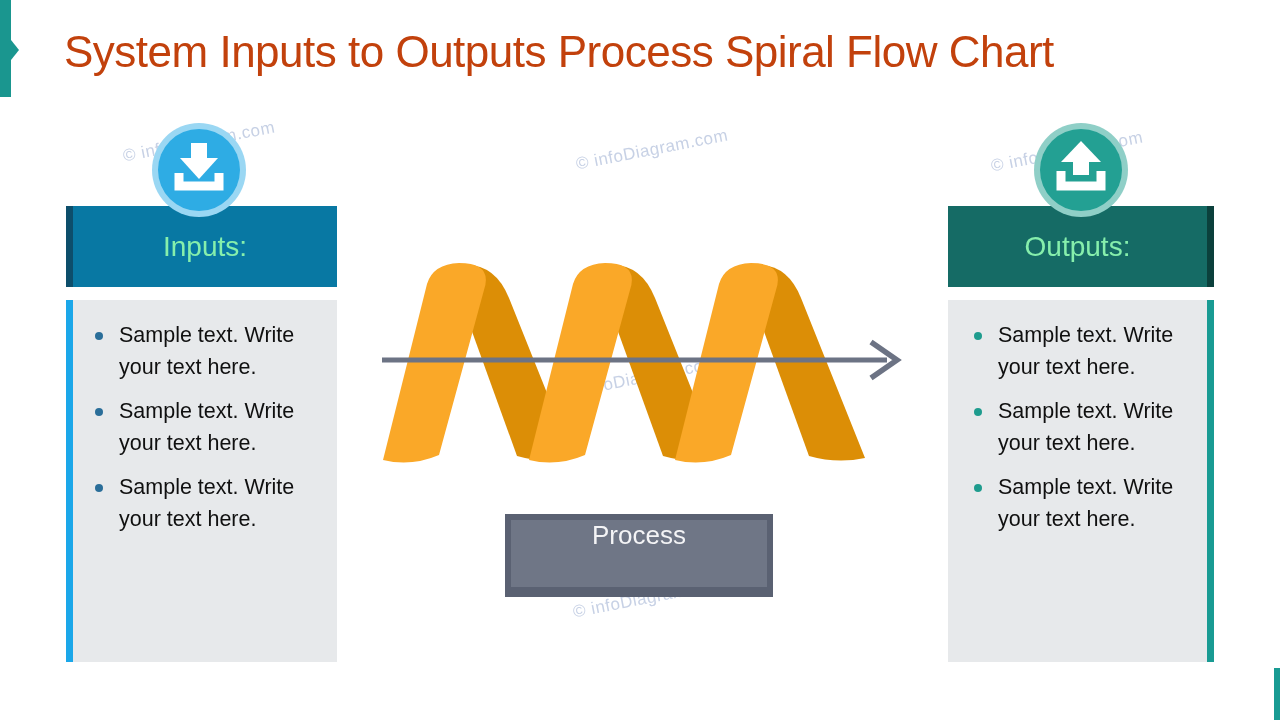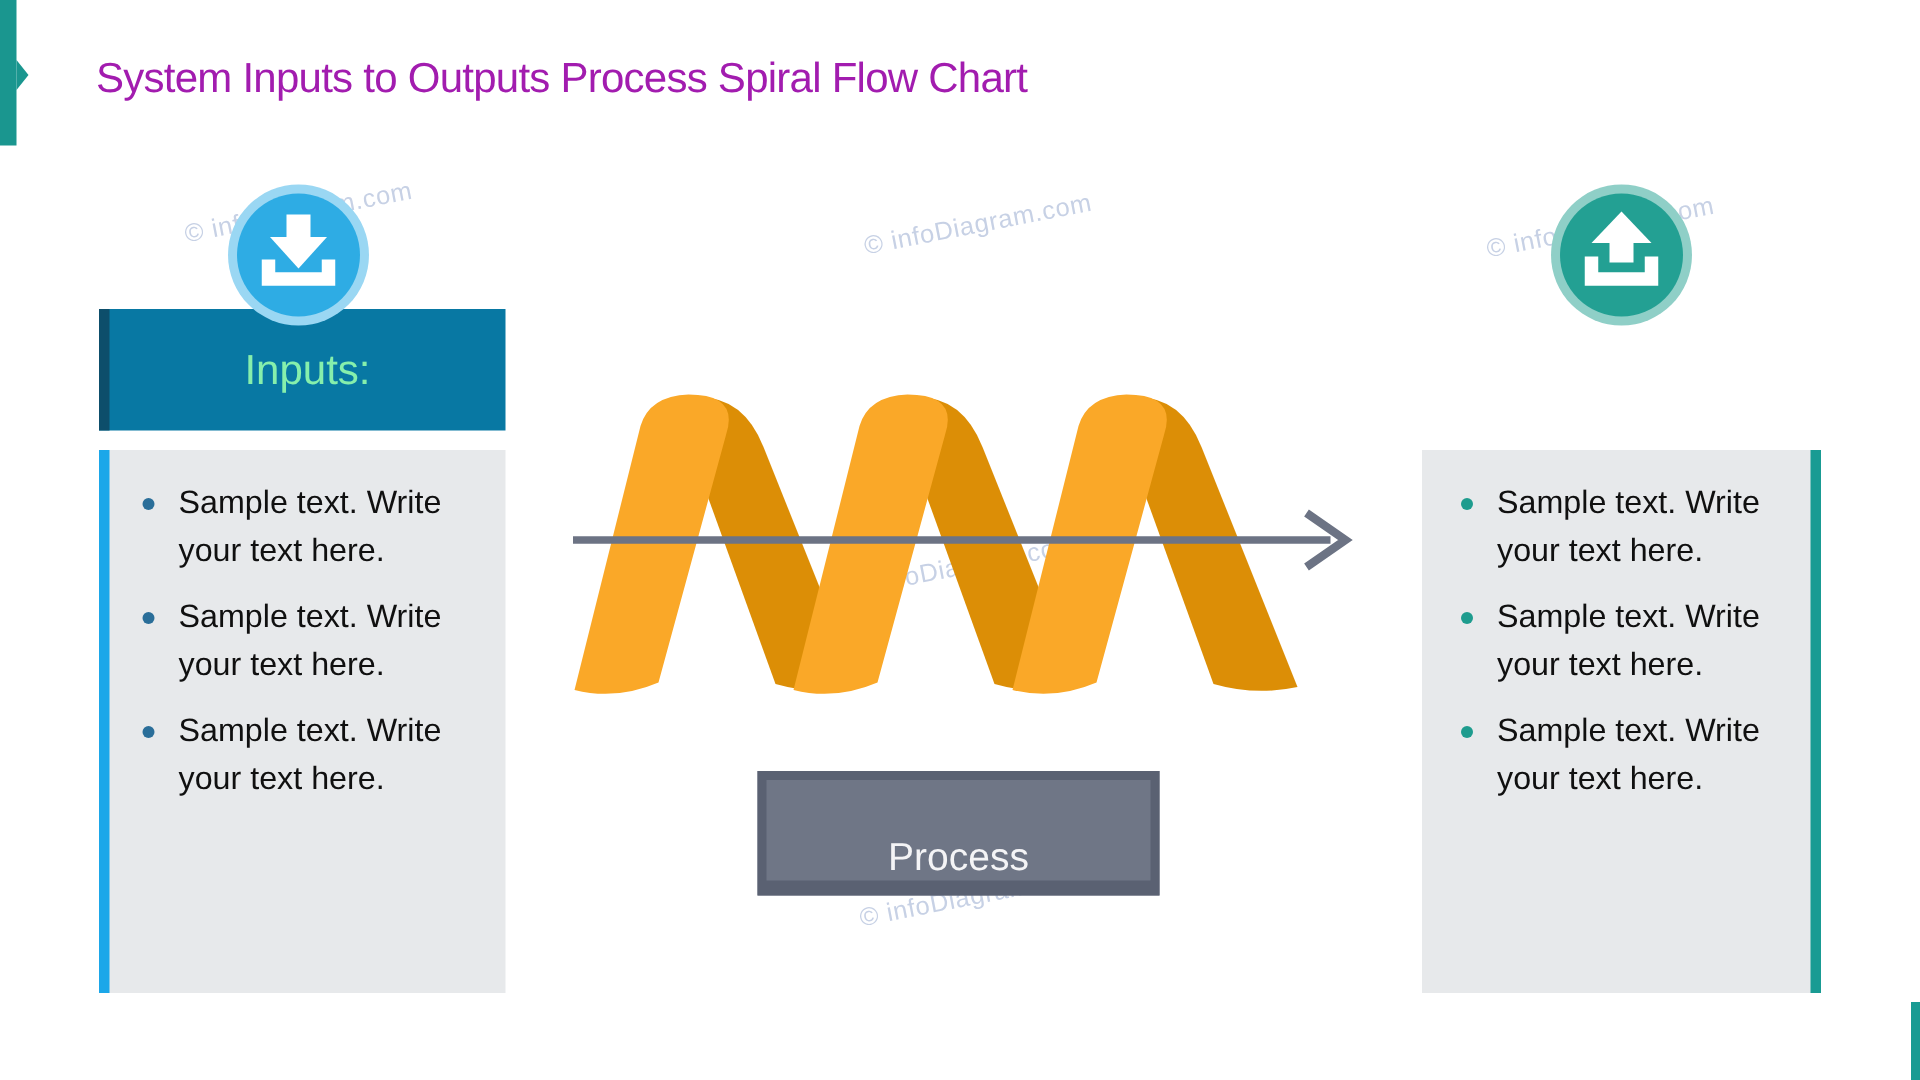--- a/index.html
+++ b/index.html
@@ -7,22 +7,22 @@
     position:relative; width:1280px; height:720px; background:#ffffff;
     overflow:hidden; font-family:"Liberation Sans", sans-serif;
   }
   
   .accent-left-bar{position:absolute;left:0;top:0;width:11px;height:97px;background:#1a968f;}
   .accent-left-chevron{position:absolute;left:11px;top:40px;width:0;height:0;
     border-left:8px solid #1a968f;border-top:10px solid transparent;border-bottom:10px solid transparent;}
   
   .accent-br{position:absolute;left:1274px;top:668px;width:6px;height:52px;background:#199b93;}
 
-  .title{position:absolute;left:64px;top:28px;width:1100px;font-size:28px;line-height:48px;
-    color:#a21caf;letter-spacing:-0.5px;}
+  .title{position:absolute;left:64px;top:28px;width:1100px;font-size:44px;line-height:48px;
+    color:#c2410c;letter-spacing:-0.5px;}
 
   .wm{position:absolute;font-size:17px;color:#c7d1e5;white-space:nowrap;
     transform:rotate(-11deg);z-index:1;letter-spacing:0.5px;}
   .wm4{z-index:1;}
 
   
   .panel-header{position:absolute;top:206px;height:81px;box-sizing:border-box;z-index:3;
     display:flex;align-items:center;justify-content:center;color:#86efac;font-size:28px;}
   .inputs-header{left:66px;width:271px;background:#0878a3;border-left:7px solid #0d4e6b;}
   .outputs-header{left:948px;width:266px;background:#156b65;border-right:7px solid #0b403c;}
@@ -39,21 +39,21 @@
   .bullet-text{width:182px;font-size:21.5px;line-height:31.5px;color:#101010;}
 
   .badge{position:absolute;top:122px;width:96px;height:96px;z-index:4;}
   .inputs-badge{left:151px;}
   .outputs-badge{left:1033px;}
 
   .spiral{position:absolute;left:375px;top:250px;z-index:2;}
 
   .process-box{position:absolute;left:505px;top:514px;width:268px;height:83px;box-sizing:border-box;
     background:#6f7686;border:6px solid #5a6172;border-bottom-width:10px;z-index:2;
-    display:flex;align-items:flex-end;justify-content:center;color:#f4f4f6;font-size:26px;}
+    display:flex;align-items:flex-start;justify-content:center;color:#f4f4f6;font-size:26px;}
 
   .footer{position:absolute;left:64px;top:681px;font-size:26px;color:#a9a9a9;letter-spacing:0.5px;}
   .footer b{font-weight:bold;color:#9d9d9d;}
 </style>
 </head>
 <body>
 
 <div class="slide">
 
   <div class="accent-left-bar"></div>
@@ -88,20 +88,23 @@
   <div class="badge inputs-badge">
     <svg width="96" height="96" viewBox="0 0 96 96">
       <circle cx="48" cy="48" r="47" fill="#9ad7f3"></circle>
       <circle cx="48" cy="48" r="41" fill="#2eace4"></circle>
       <rect x="40" y="21" width="16" height="16" fill="#ffffff"></rect>
       <polygon points="29,36 67,36 48,57" fill="#ffffff"></polygon>
       <path d="M28 51 v13 h40 v-13" fill="none" stroke="#ffffff" stroke-width="9"></path>
     </svg>
   </div>
 
+  <div class="panel-header outputs-header">
+    <span>Outputs:</span>
+  </div>
   <div class="panel-body outputs-body">
     <div class="bullet-item">
       <span class="bullet-dot"></span>
       <span class="bullet-text">Sample text. Write your text here.</span>
     </div>
     <div class="bullet-item">
       <span class="bullet-dot"></span>
       <span class="bullet-text">Sample text. Write your text here.</span>
     </div>
     <div class="bullet-item">

